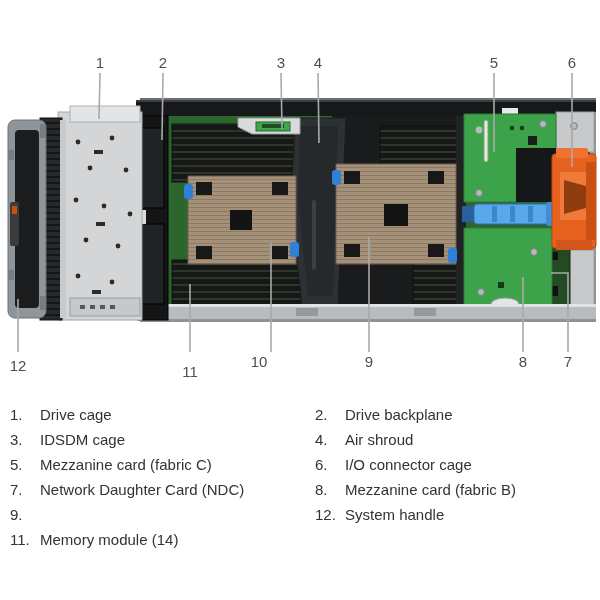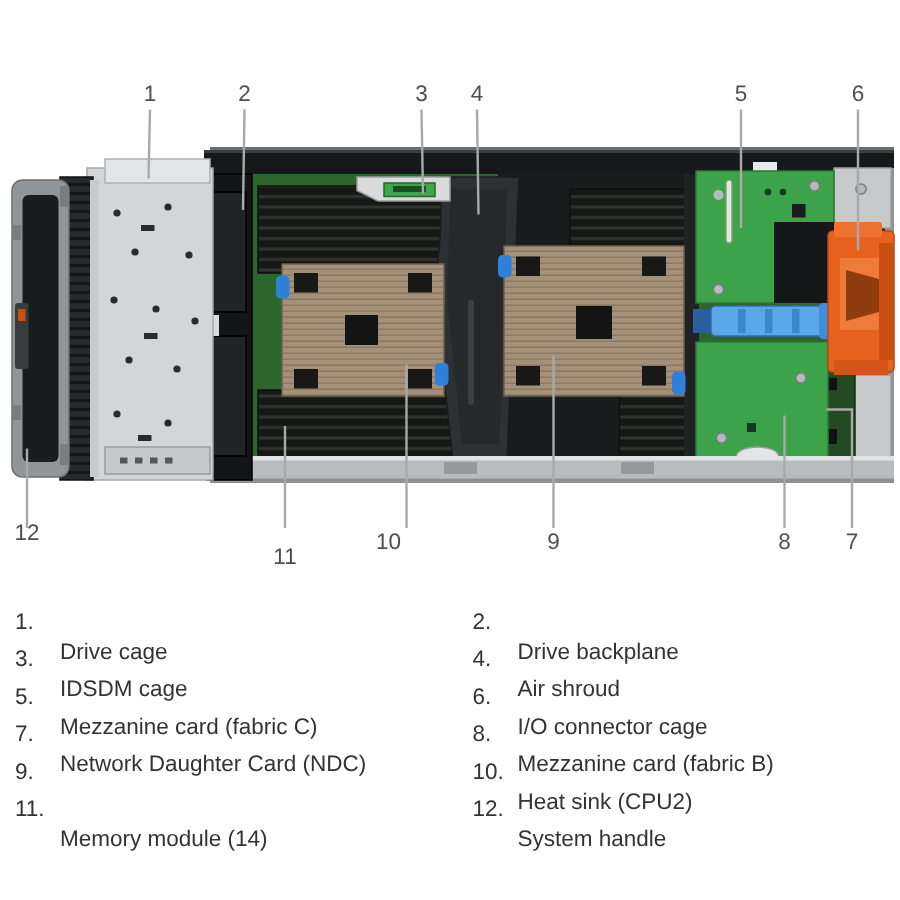--- a/index.html
+++ b/index.html
@@ -18,21 +18,21 @@
   }
   .legend{
     position:absolute;top:402px;left:0;width:600px;
     font-size:15px;color:#333333;
   }
   .legend-col{position:absolute;top:0;}
   .legend-col.left{left:0;width:300px;}
   .legend-col.right{left:305px;width:295px;}
   .legend-row{display:flex;align-items:flex-start;height:25px;line-height:25px;}
   .legend-num{margin-left:10px;width:30px;flex:0 0 30px;}
-  .legend-label{flex:1;white-space:nowrap;margin-top:20px;}
+  .legend-label{flex:1;white-space:nowrap;}
 </style>
 </head>
 <body>
 
 <div class="canvas">
 
   <div class="figure">
     <svg width="600" height="390" viewBox="0 0 600 390">
       <defs>
         <pattern id="dimm" width="8" height="7" patternUnits="userSpaceOnUse">
@@ -232,21 +232,21 @@
       </g>
     </svg>
 
     <div class="callout-num" style="left:100px;top:55px">1</div>
     <div class="callout-num" style="left:163px;top:55px">2</div>
     <div class="callout-num" style="left:281px;top:55px">3</div>
     <div class="callout-num" style="left:318px;top:55px">4</div>
     <div class="callout-num" style="left:494px;top:55px">5</div>
     <div class="callout-num" style="left:572px;top:55px">6</div>
 
-    <div class="callout-num" style="left:18px;top:348px">12</div>
+    <div class="callout-num" style="left:18px;top:358px">12</div>
     <div class="callout-num" style="left:190px;top:364px">11</div>
     <div class="callout-num" style="left:259px;top:354px">10</div>
     <div class="callout-num" style="left:369px;top:354px">9</div>
     <div class="callout-num" style="left:523px;top:354px">8</div>
     <div class="callout-num" style="left:568px;top:354px">7</div>
   </div>
 
   <div class="legend">
     <div class="legend-col left">
       <div class="legend-row">
@@ -284,23 +284,19 @@
       </div>
       <div class="legend-row">
         <span class="legend-num">6.</span>
         <span class="legend-label">I/O connector cage</span>
       </div>
       <div class="legend-row">
         <span class="legend-num">8.</span>
         <span class="legend-label">Mezzanine card (fabric B)</span>
       </div>
       <div class="legend-row">
-        <span class="legend-num">10.</span>
-        <span class="legend-label">Heat sink (CPU2)</span>
-      </div>
-      <div class="legend-row">
         <span class="legend-num">12.</span>
         <span class="legend-label">System handle</span>
       </div>
     </div>
   </div>
 
 </div>
 
 </body></html>

